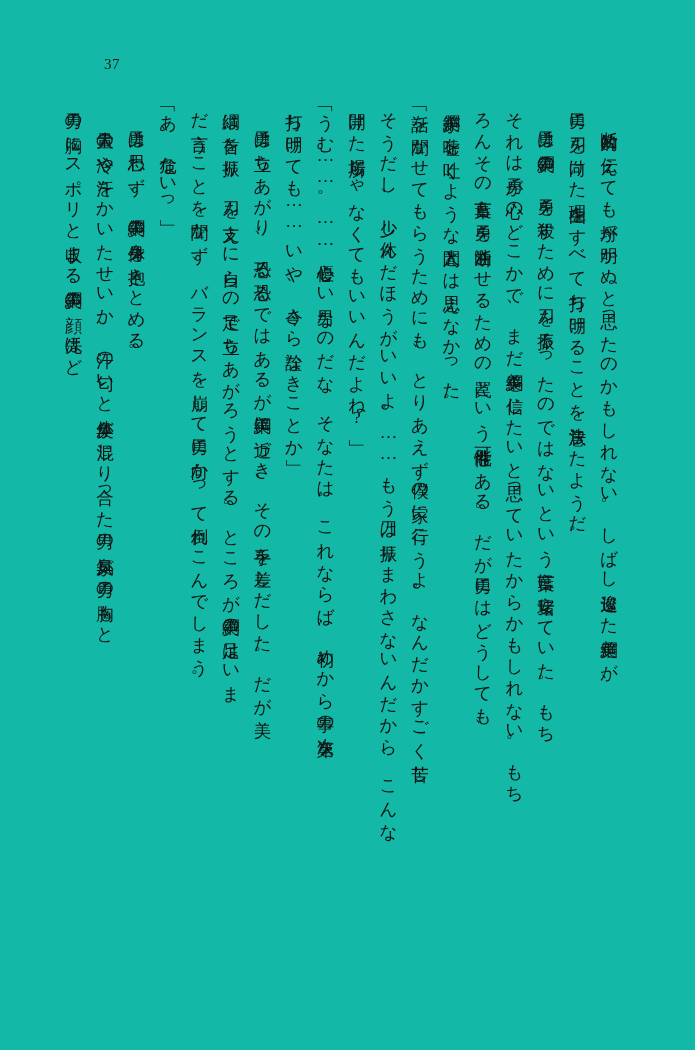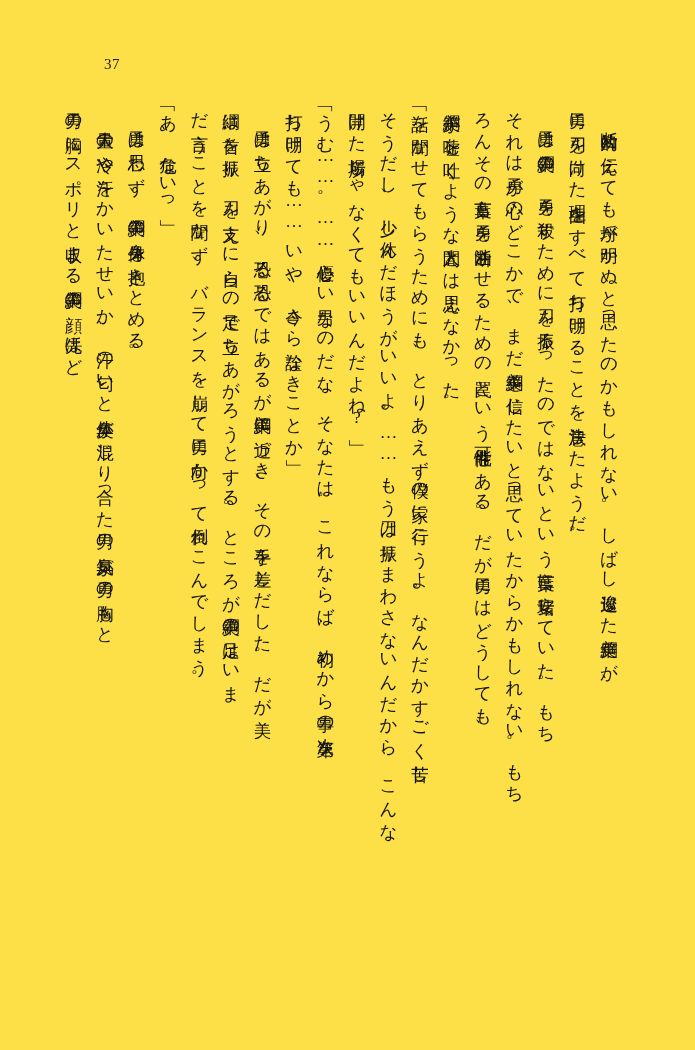--- a/index.html
+++ b/index.html
@@ -12,21 +12,21 @@
     height: 1050px;
     overflow: hidden;
     font-family: "Liberation Serif", "DejaVu Serif", serif;
     color: #111111;
   }
 
   .page {
     position: relative;
     width: 695px;
     height: 1050px;
-    background: #fde047;
+    background: #14b8a6;
     box-sizing: border-box;
   }
 
   .page-number {
     position: absolute;
     top: 56px;
     left: 104px;
     font-size: 15px;
     letter-spacing: 0.5px;
     color: #1a1a1a;

